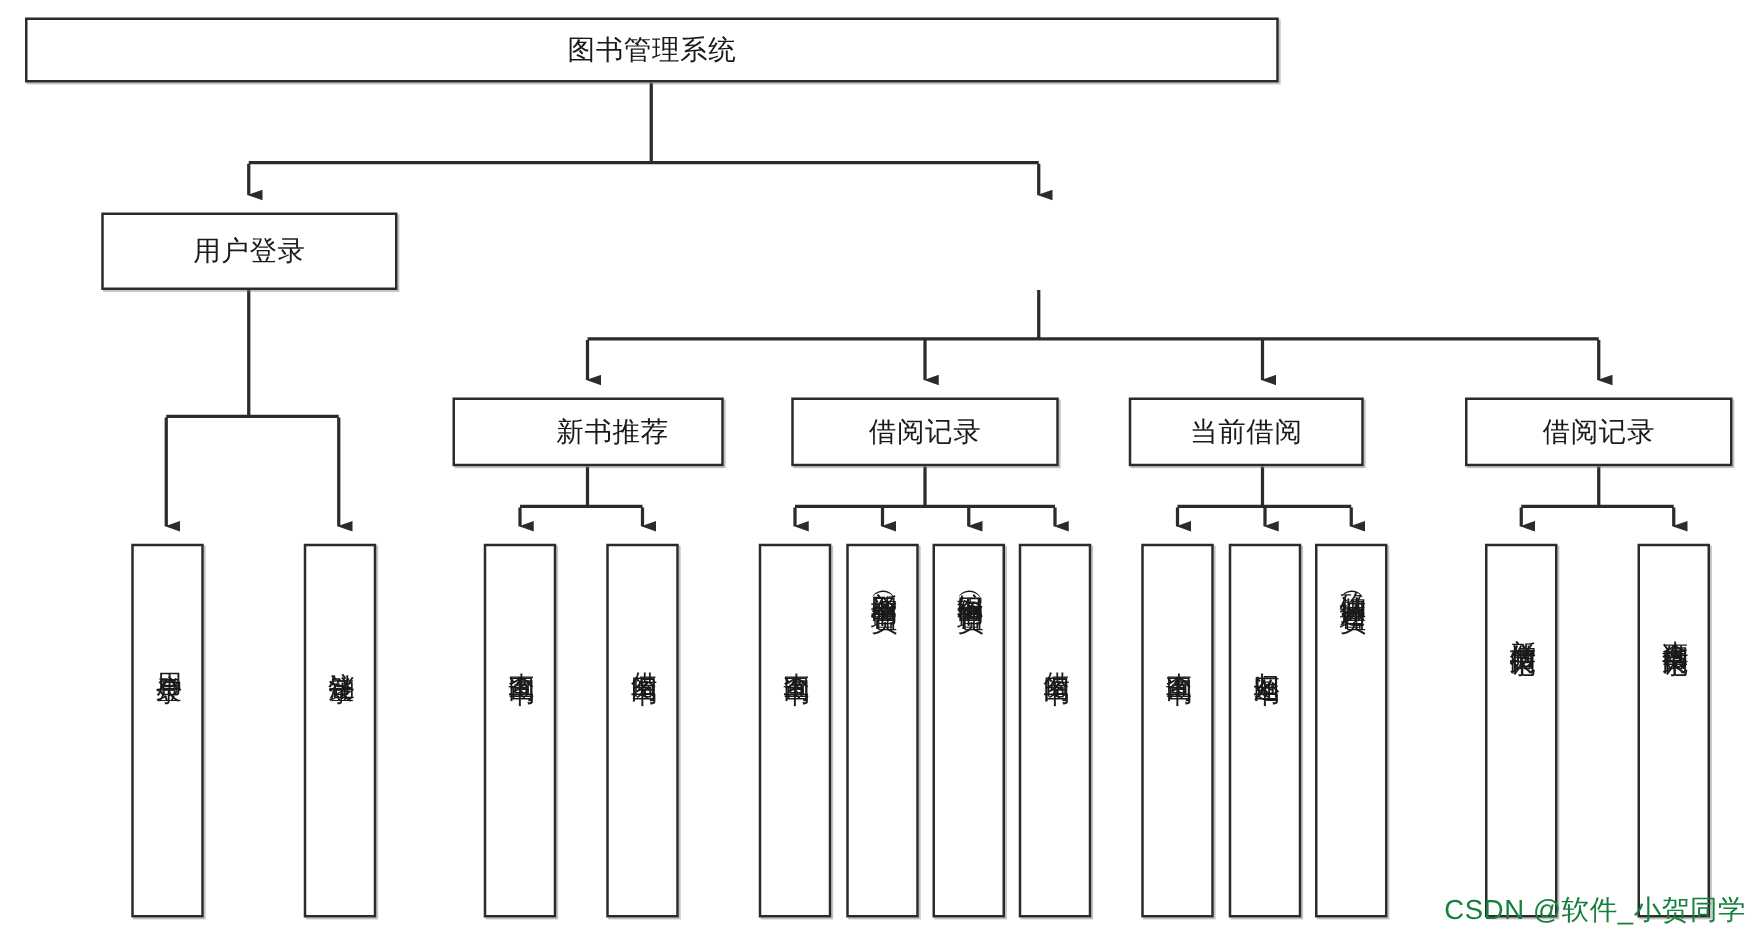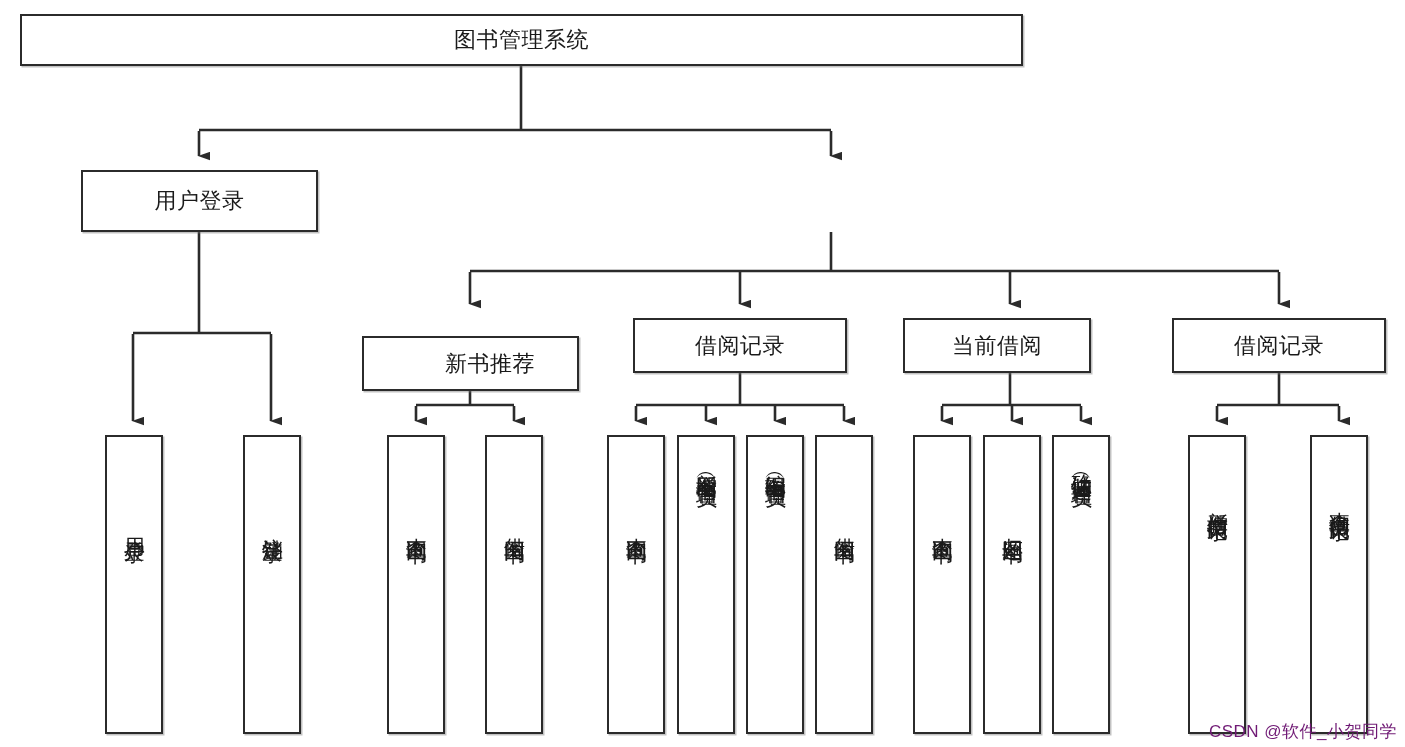--- a/index.html
+++ b/index.html
@@ -75,22 +75,22 @@
   .node.vert.midshort .label {
     padding-top: 52px;
   }
   .node.vert.tall .label {
     padding-top: 14px;
   }
   #watermark {
     position: absolute;
     right: 8px;
     bottom: 4px;
-    font-size: 17px;
-    color: #701a75;
+    font-size: 22px;
+    color: #15803d;
     letter-spacing: 0.5px;
     white-space: nowrap;
     font-family: "Liberation Sans", "DejaVu Sans", sans-serif;
   }
 </style>
 </head>
 <body>
 
 <div id="diagram-root">
 
@@ -145,21 +145,21 @@
   </svg>
 
   <div class="node horiz root" style="left: 20px; top: 14px; width: 1003px; height: 52px;">
     <span class="label">图书管理系统</span>
   </div>
 
   <div class="node horiz" style="left: 81px; top: 170px; width: 237px; height: 62px;">
     <span class="label">用户登录</span>
   </div>
 
-  <div class="node horiz" style="left: 362px; top: 336px; width: 217px; height: 55px; padding-left: 39px;">
+  <div class="node horiz" style="left: 362px; top: 318px; width: 217px; height: 55px; padding-left: 39px;">
     <span class="label">新书推荐</span>
   </div>
   <div class="node horiz" style="left: 633px; top: 318px; width: 214px; height: 55px;">
     <span class="label">借阅记录</span>
   </div>
   <div class="node horiz" style="left: 903px; top: 318px; width: 188px; height: 55px;">
     <span class="label">当前借阅</span>
   </div>
   <div class="node horiz" style="left: 1172px; top: 318px; width: 214px; height: 55px;">
     <span class="label">借阅记录</span>

